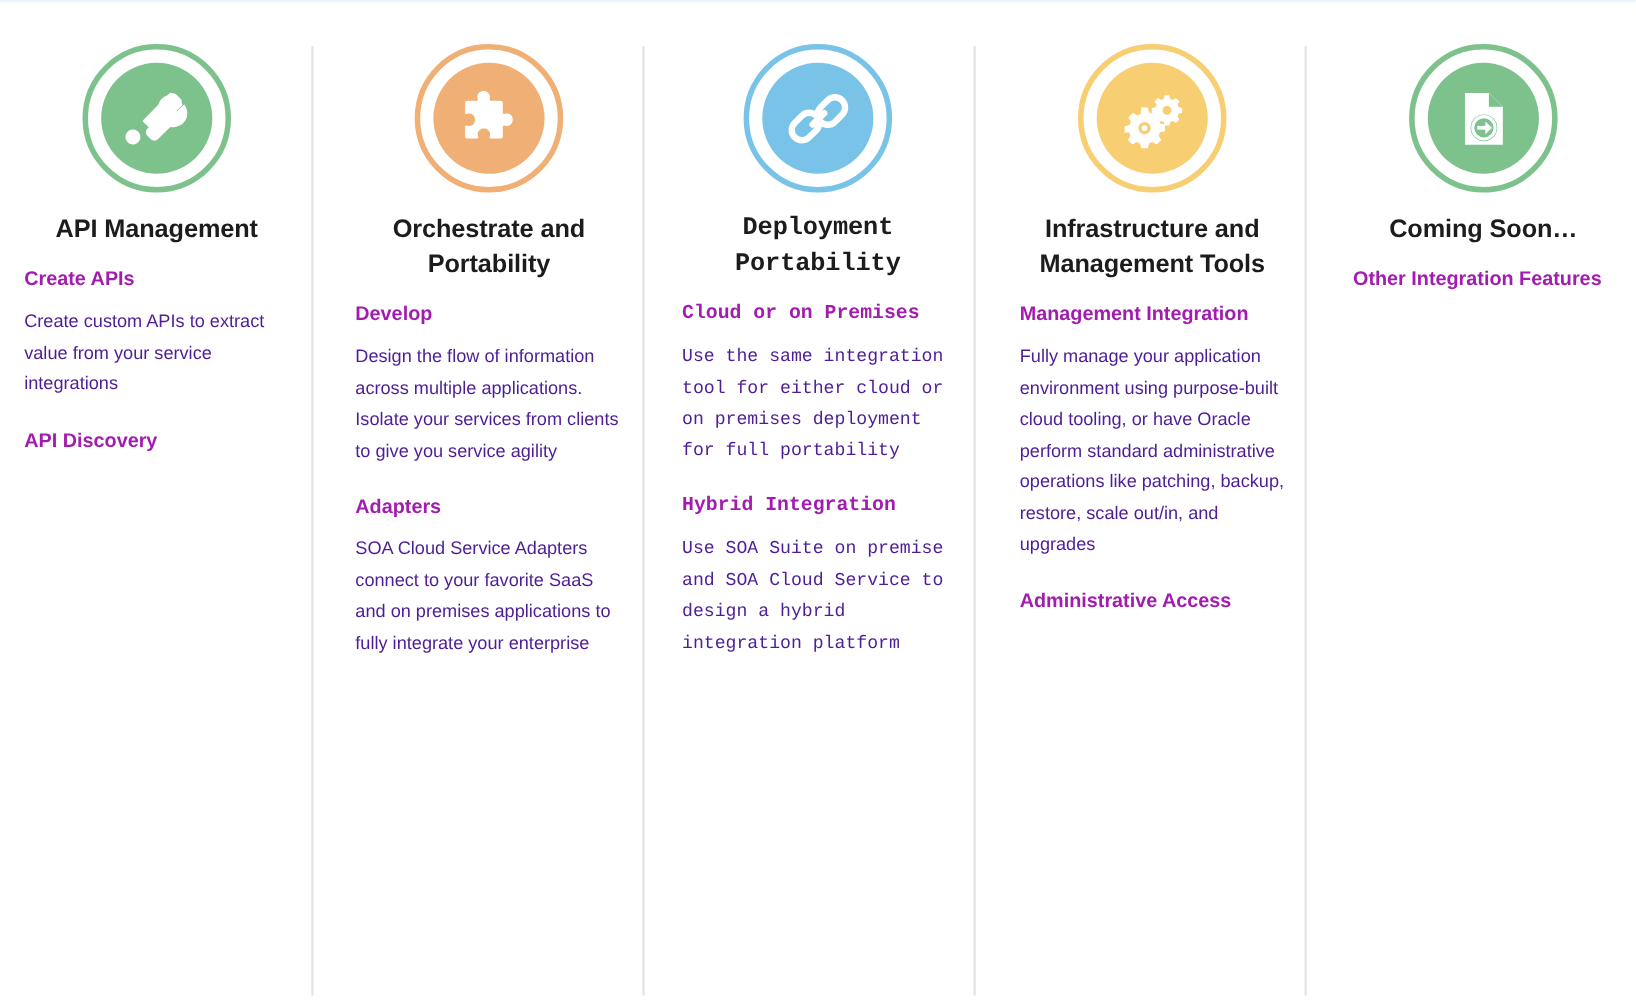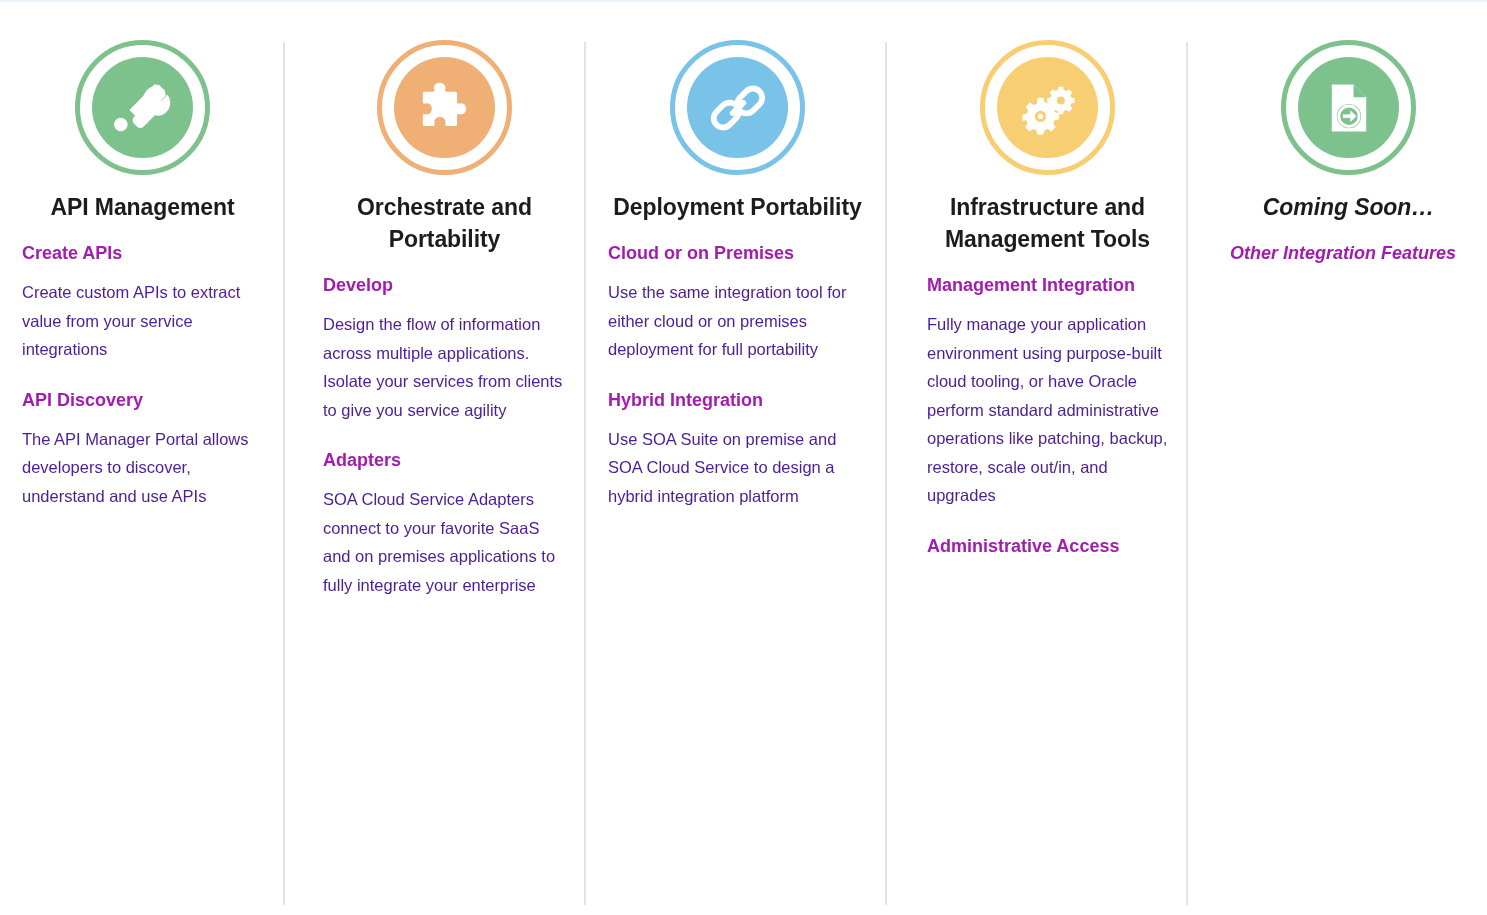--- a/index.html
+++ b/index.html
@@ -37,40 +37,40 @@
     flex-direction: row;
   }
 
   .col {
     position: relative;
     width: 301px;
     flex: 0 0 301px;
     padding: 0;
   }
   .col:first-child { width: 283px; flex: 0 0 283px; }
-  .col:last-child  { width: 299px; flex: 0 0 299px; font-style: italic; }
+  .col:last-child  { width: 299px; flex: 0 0 299px; }
 
   
   .col + .col::before {
     content: "";
     position: absolute;
     left: 0;
     top: 42px;
     bottom: 10px;
     width: 2px;
     background: #e3e3e3;
   }
 
   .col-inner {
     padding-left: 38px;
     padding-right: 22px;
   }
   .col:first-child .col-inner { padding-left: 22px; padding-right: 20px; }
   .col:nth-child(2) .col-inner { padding-left: 40px; padding-right: 18px; }
-  .col:nth-child(3) .col-inner { padding-left: 24px; padding-right: 18px; }
+  .col:nth-child(3) .col-inner { padding-left: 36px; padding-right: 18px; font-family: Liberation Mono, monospace; }
   .col:nth-child(4) .col-inner { padding-left: 42px; padding-right: 18px; }
   .col:nth-child(5) .col-inner { padding-left: 44px; padding-right: 18px; }
 
   
   .icon-wrap {
     display: flex;
     justify-content: center;
     padding-top: 40px;
     padding-bottom: 16px;
   }
@@ -152,21 +152,20 @@
             </div>
           </div>
         </div>
 
         <div class="card-title">API Management</div>
 
         <div class="sec-head first">Create APIs</div>
         <div class="sec-body">Create custom APIs to extract value from your service integrations</div>
 
         <div class="sec-head">API Discovery</div>
-        <div class="sec-body">The API Manager Portal allows developers to discover, understand and use APIs</div>
       </div>
     </div>
 
     <div class="col">
       <div class="col-inner">
 
         <div class="icon-wrap">
           <div class="badge" style="color:#F0AF75">
             <div class="disc">
               <svg width="58" height="58" viewBox="0 0 64 64" aria-hidden="true">

